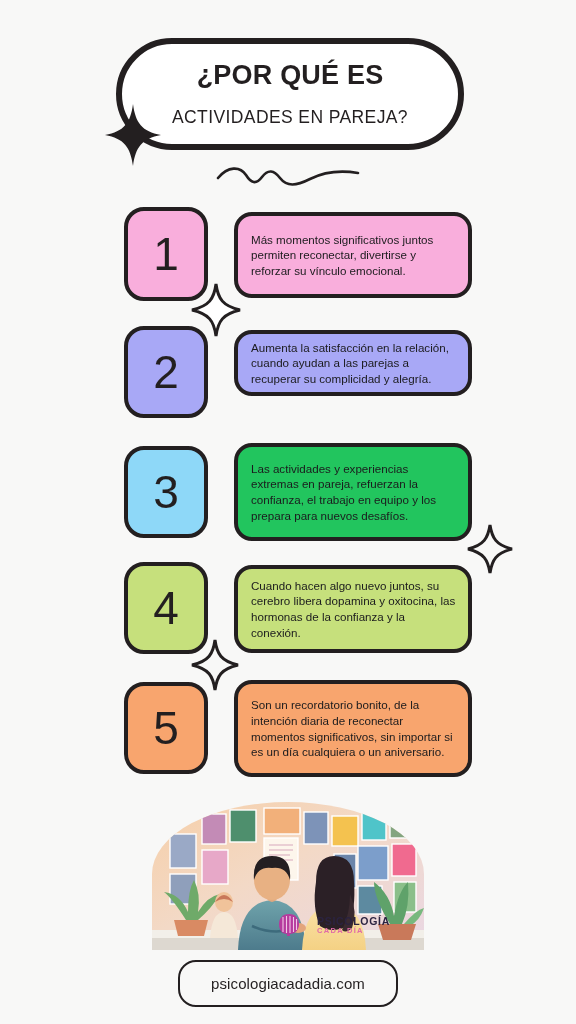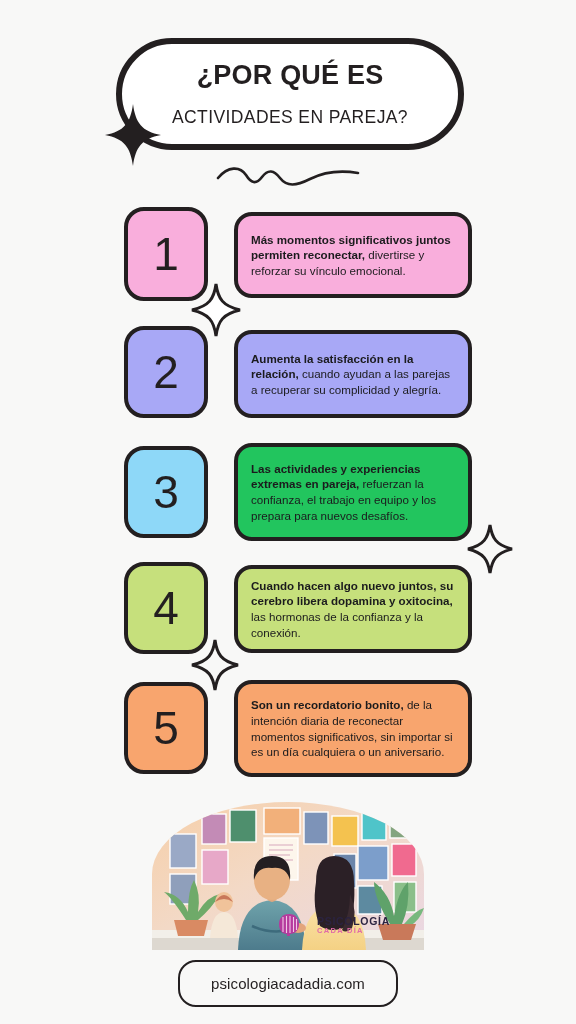--- a/index.html
+++ b/index.html
@@ -125,21 +125,21 @@
     padding: 9px 12px 9px 13px;
     z-index: 1;
   }
 
   .text-box p {
     font-size: 11.6px;
     line-height: 1.34;
     color: #1b1b1d;
     font-family: "Liberation Sans", sans-serif;
   }
-  .text-box p b { font-weight: 700; }
+  .text-box p b { font-weight: 400; }
 
   
   .sparkle {
     position: absolute;
     z-index: 5;
   }
 
   
   .illus-wrap {
     position: absolute;
@@ -230,21 +230,21 @@
     </div>
 
     <svg class="sparkle" style="left:190px; top:82px; width:52px; height:56px;" viewBox="0 0 52 56">
       <path d="M26 2 C28 17 33 24 50 28 C33 32 28 39 26 54 C24 39 19 32 2 28 C19 24 24 17 26 2 Z" fill="#ffffff" stroke="#231f20" stroke-width="3"></path>
     </svg>
 
     <div class="row" style="top:126px;">
       <div class="num-box" style="top:0; height:92px; background:#a8a8f6;">
         <span>2</span>
       </div>
-      <div class="text-box" style="top:4px; height:88px; background:#a8a8f6;">
+      <div class="text-box" style="top:4px; height:66px; background:#a8a8f6;">
         <p><b>Aumenta la satisfacción en la relación,</b><span> cuando ayudan a las parejas a recuperar su complicidad y alegría.</span></p>
       </div>
     </div>
 
     <div class="row" style="top:243px;">
       <div class="num-box" style="top:3px; height:92px; background:#8ed8f8;">
         <span>3</span>
       </div>
       <div class="text-box" style="top:0; height:98px; background:#22c55e;">
         <p><b>Las actividades y experiencias extremas en pareja,</b><span> refuerzan la confianza, el trabajo en equipo y los prepara para nuevos desafíos.</span></p>

